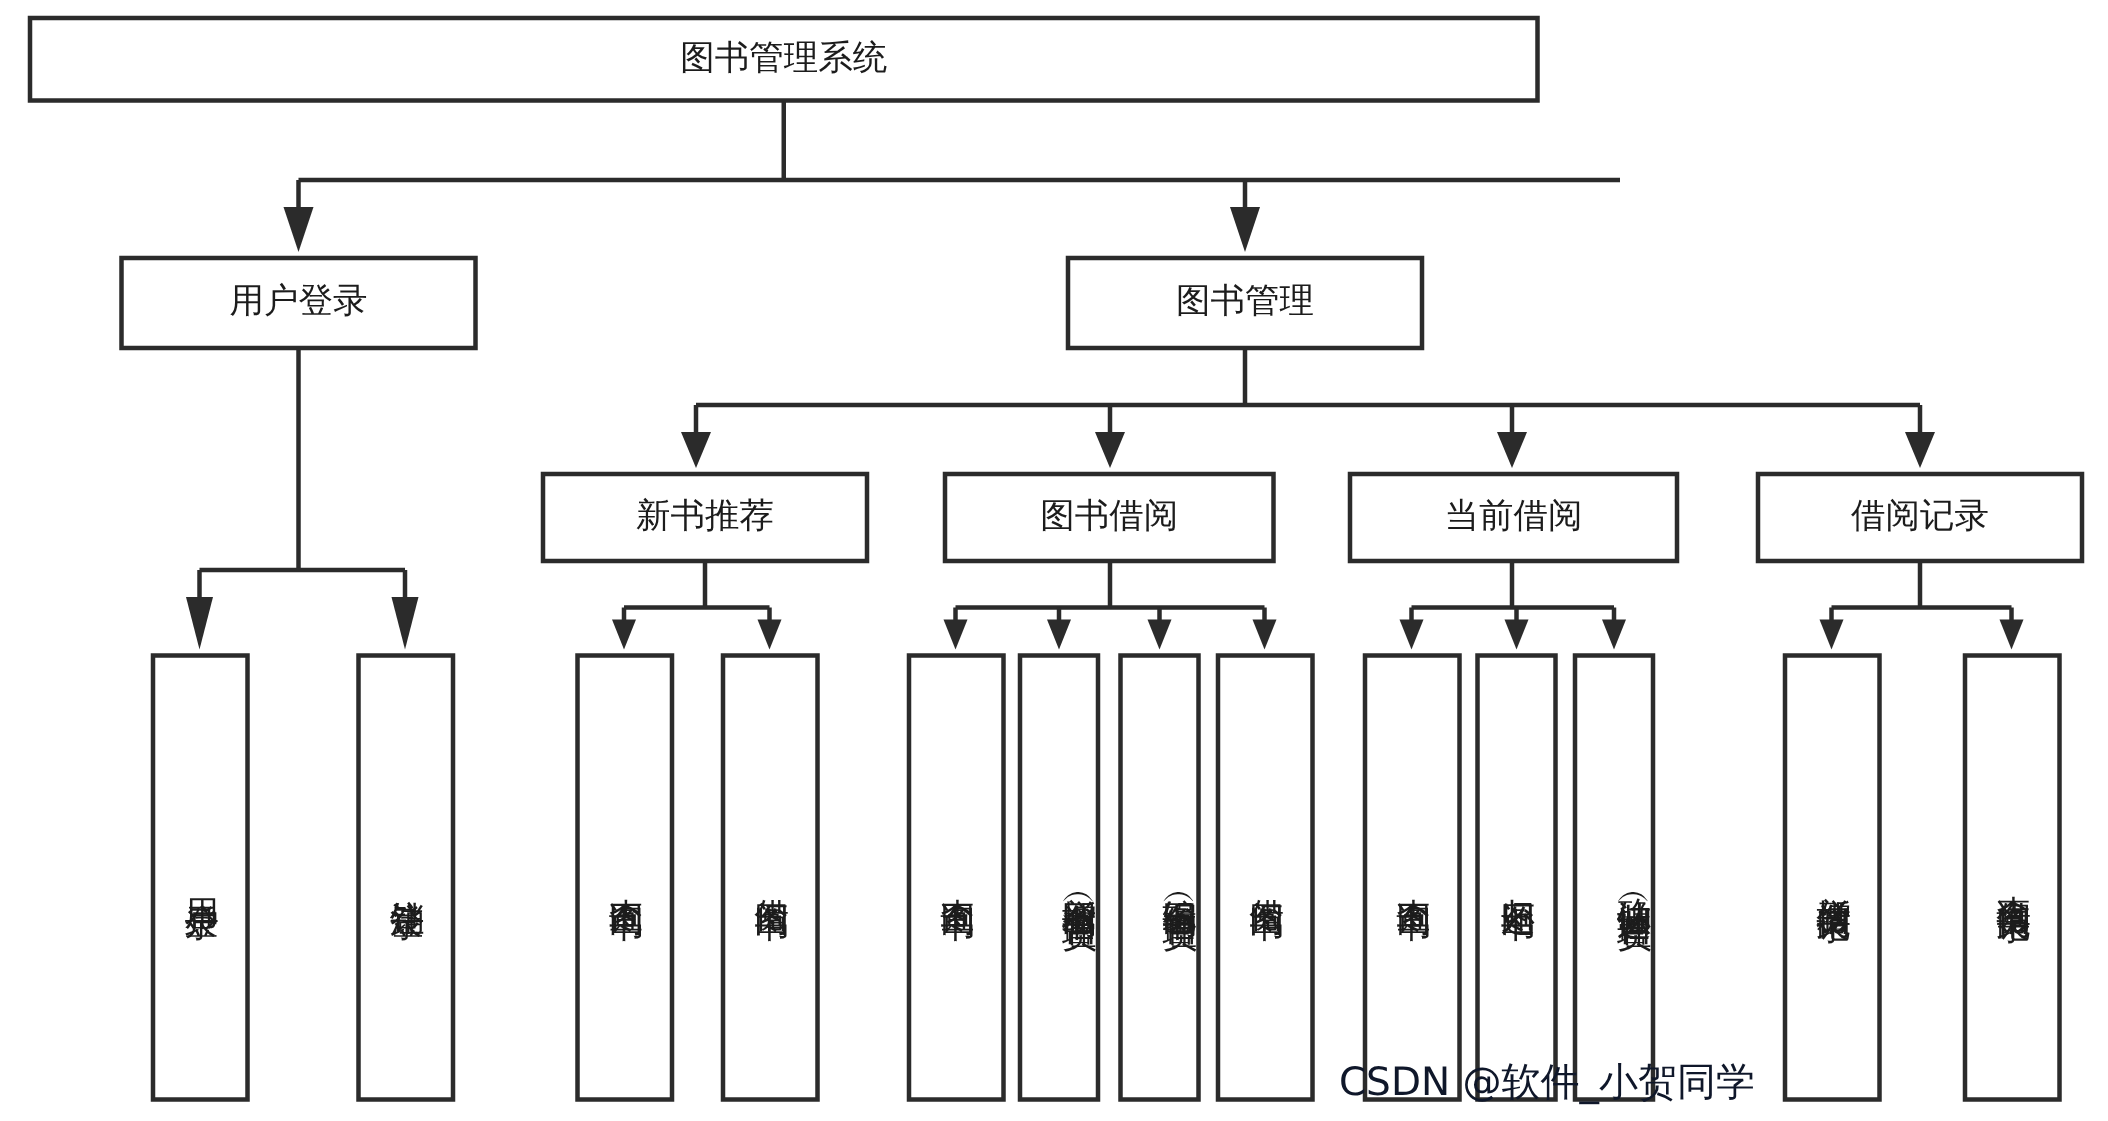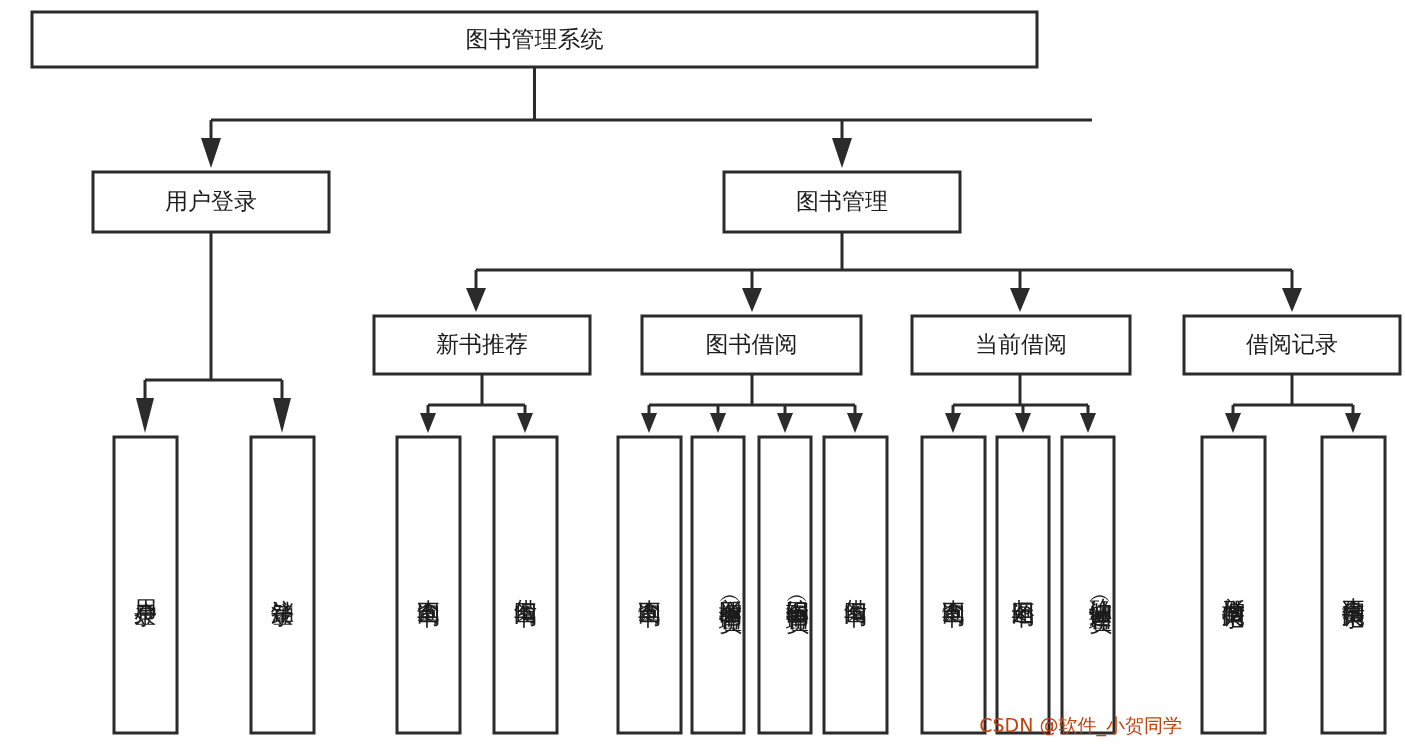--- a/index.html
+++ b/index.html
@@ -12,21 +12,20 @@
     height: 747px;
     font-family: "DejaVu Sans", "Liberation Sans", sans-serif;
     overflow: hidden;
     position: relative;
   }
   #diagram-root {
     position: relative;
     width: 1184px;
     height: 747px;
     background: #ffffff;
-    margin-left: 12px;
   }
   svg.diagram-canvas {
     position: absolute;
     top: 0;
     left: 0;
     width: 1405px;
     height: 747px;
   }
   .node-box {
     fill: #ffffff;
@@ -64,22 +63,22 @@
     justify-content: center;
     text-align: center;
     white-space: nowrap;
     user-select: none;
   }
   .watermark {
     position: absolute;
     right: 14px;
     bottom: 8px;
     font-family: "DejaVu Sans", "Liberation Sans", sans-serif;
-    font-size: 19px;
-    color: #c2410c;
+    font-size: 26px;
+    color: #0f172a;
     white-space: nowrap;
     user-select: none;
   }
 </style>
 </head>
 <body>
 
 <div id="diagram-root">
 
   <svg class="diagram-canvas" viewBox="0 0 1405 747">

